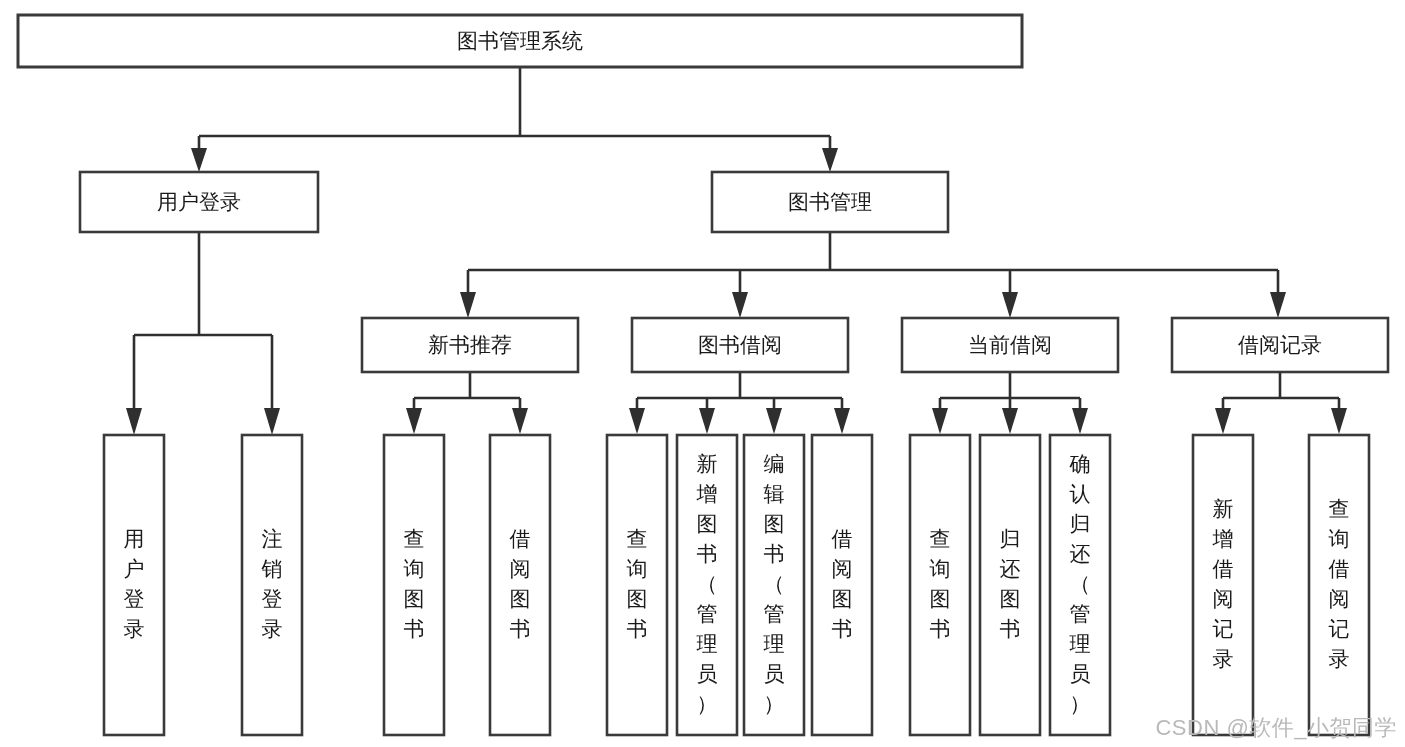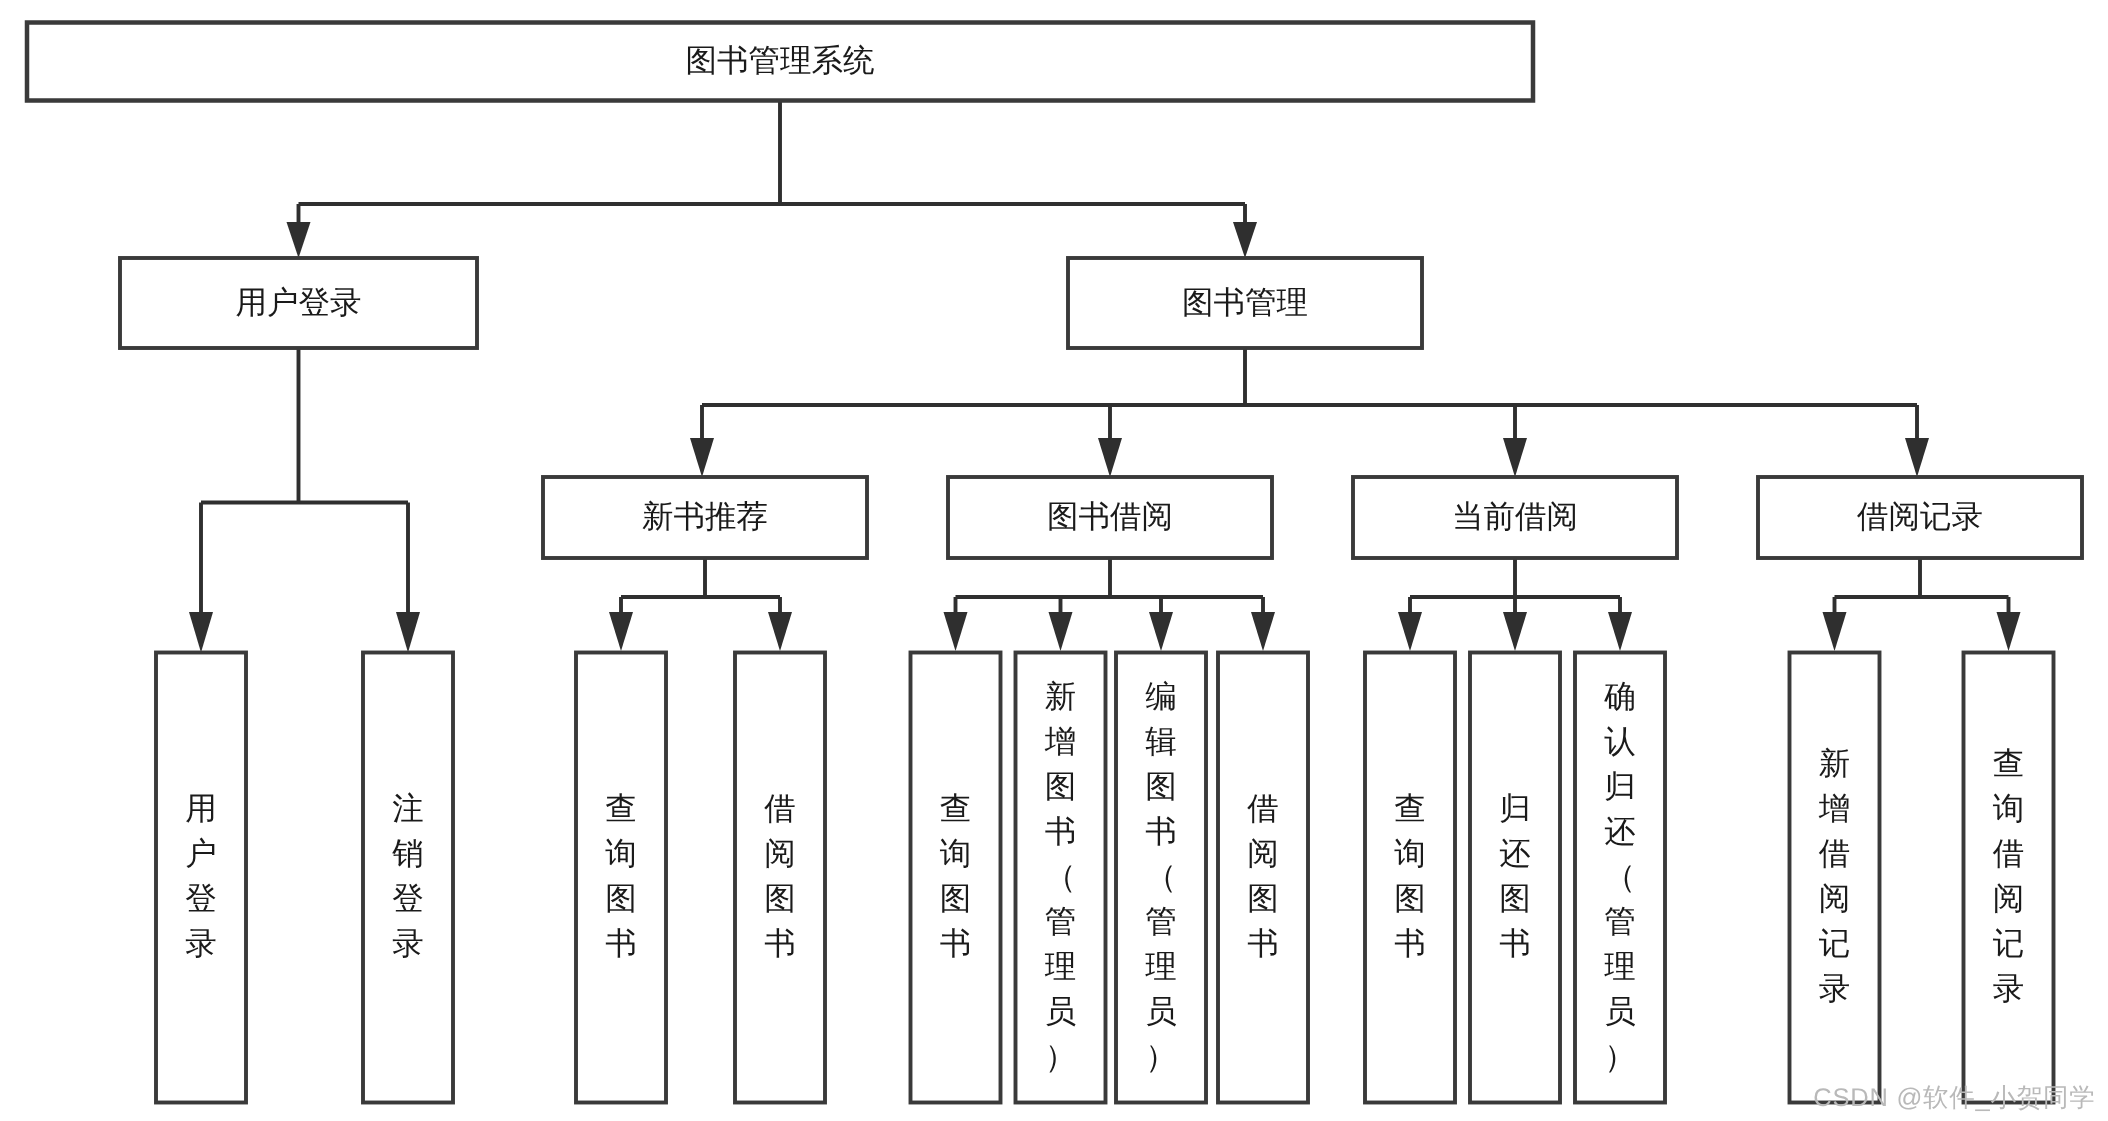--- a/index.html
+++ b/index.html
@@ -50,21 +50,21 @@
     dominant-baseline: middle;
   }
   .node-label.vert {
     font-size: 21px;
   }
   .watermark {
     position: absolute;
     right: 8px;
     bottom: 4px;
     font-family: "Liberation Sans", "DejaVu Sans", sans-serif;
-    font-size: 17px;
+    font-size: 22px;
     color: #b9b9b9;
     letter-spacing: 0.5px;
     white-space: nowrap;
     pointer-events: none;
   }
 </style>
 </head>
 <body>
 
 <div id="canvas">

